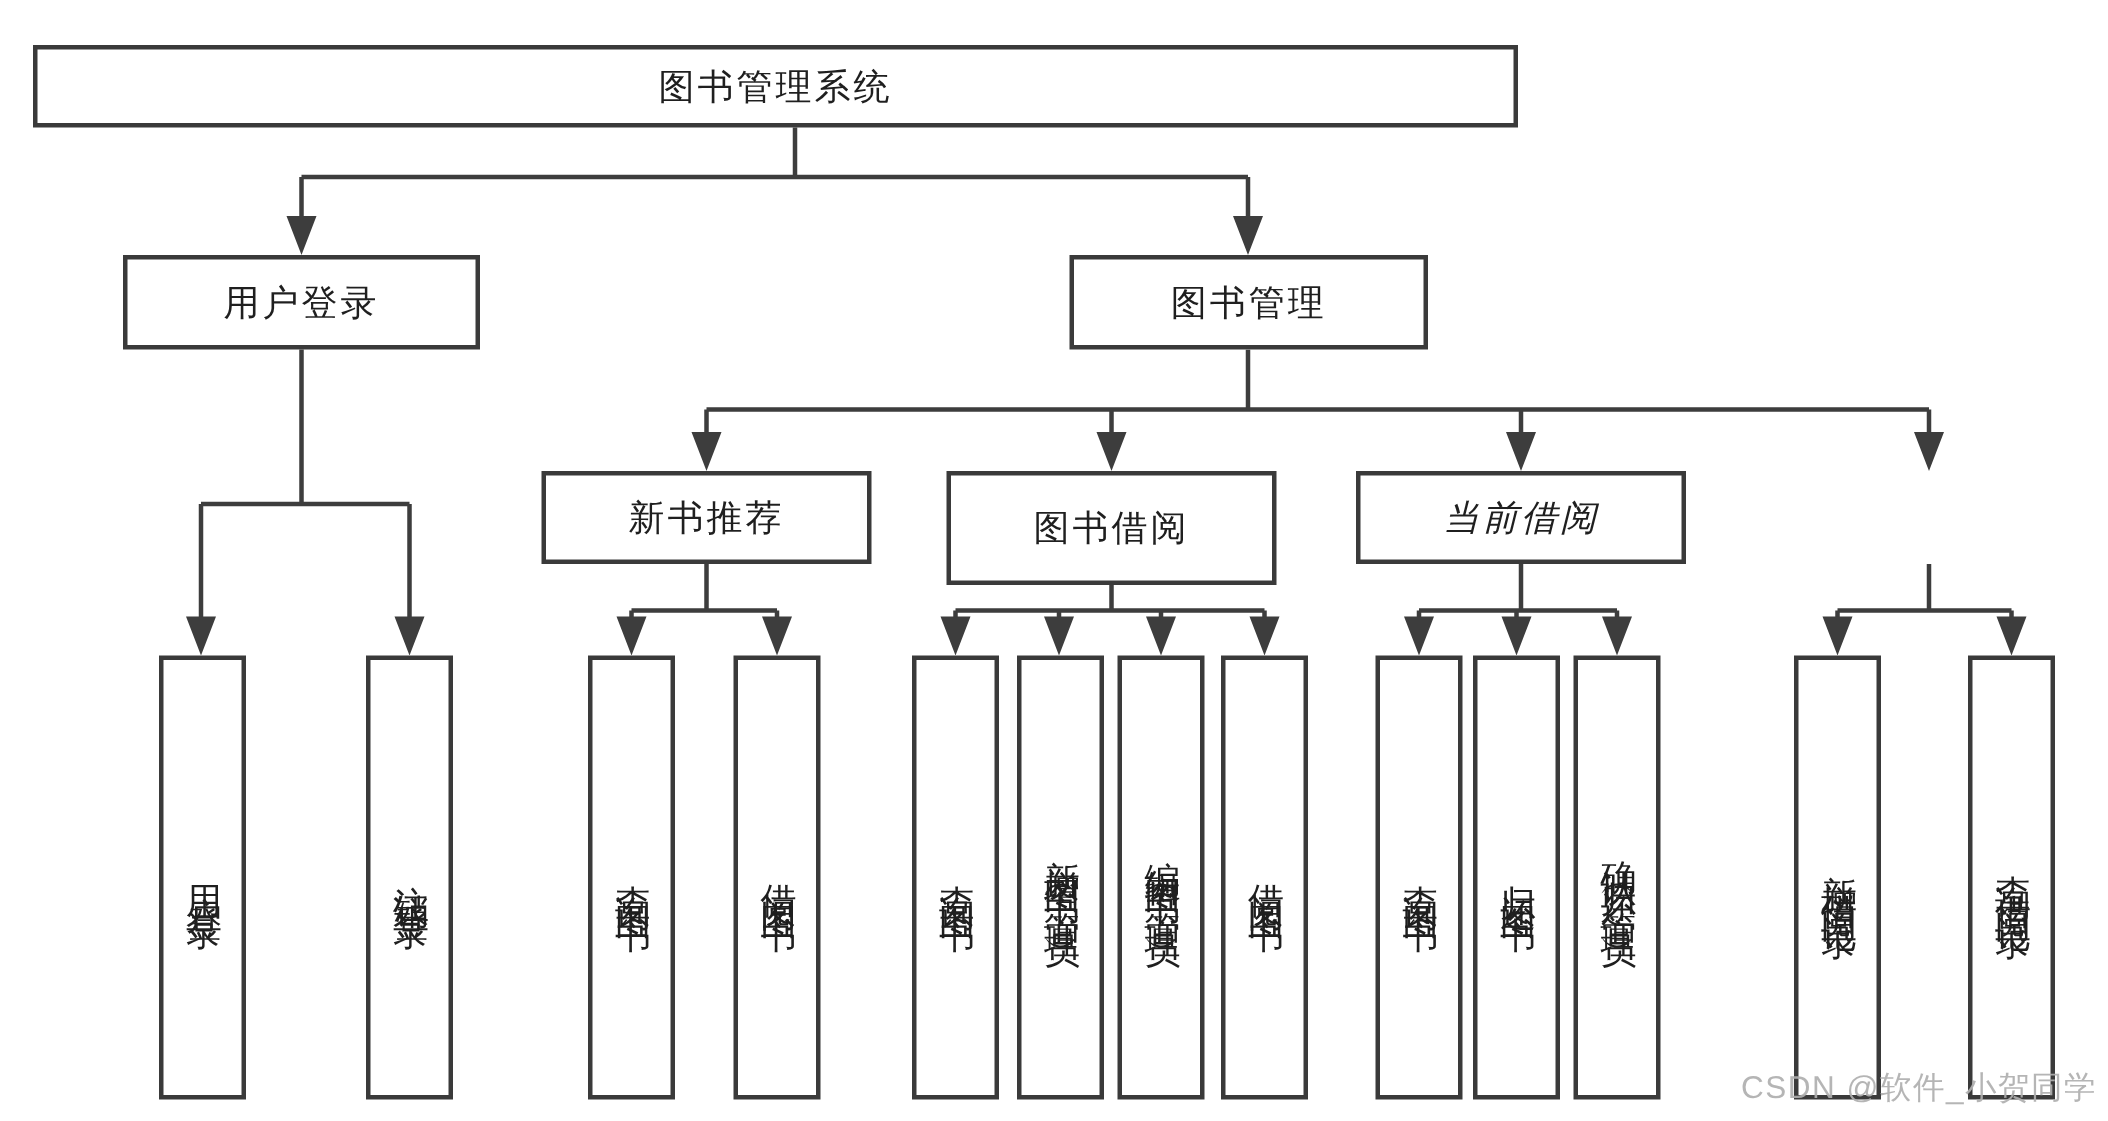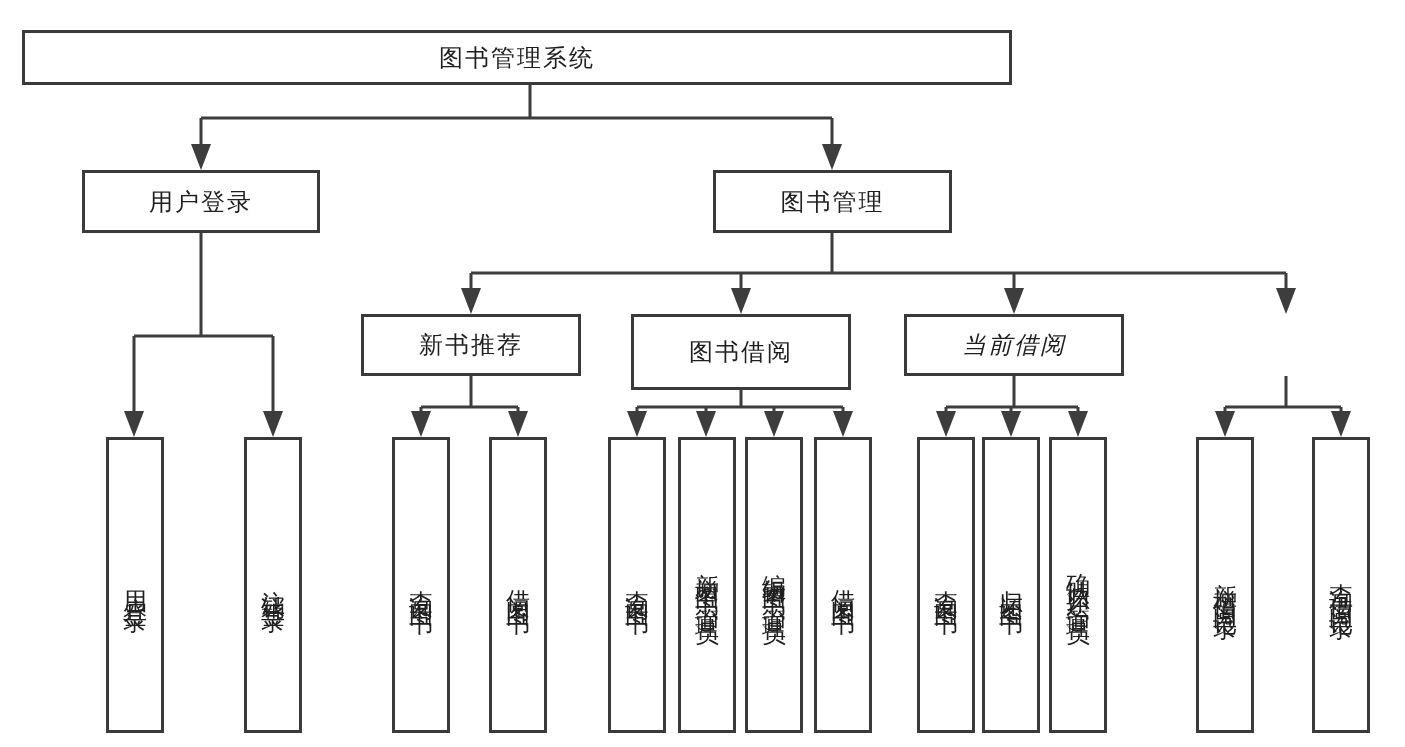--- a/index.html
+++ b/index.html
@@ -105,14 +105,15 @@
     <span class="label">确认归还（管理员）</span>
   </div>
 
   <div class="box v" style="left:1196px;top:437px;width:58px;height:296px;">
     <span class="label">新增借阅记录</span>
   </div>
   <div class="box v" style="left:1312px;top:437px;width:58px;height:296px;">
     <span class="label">查询借阅记录</span>
   </div>
 
+  <div class="watermark">CSDN @软件_小贺同学</div>
 
 </div>
 
 </body></html>

